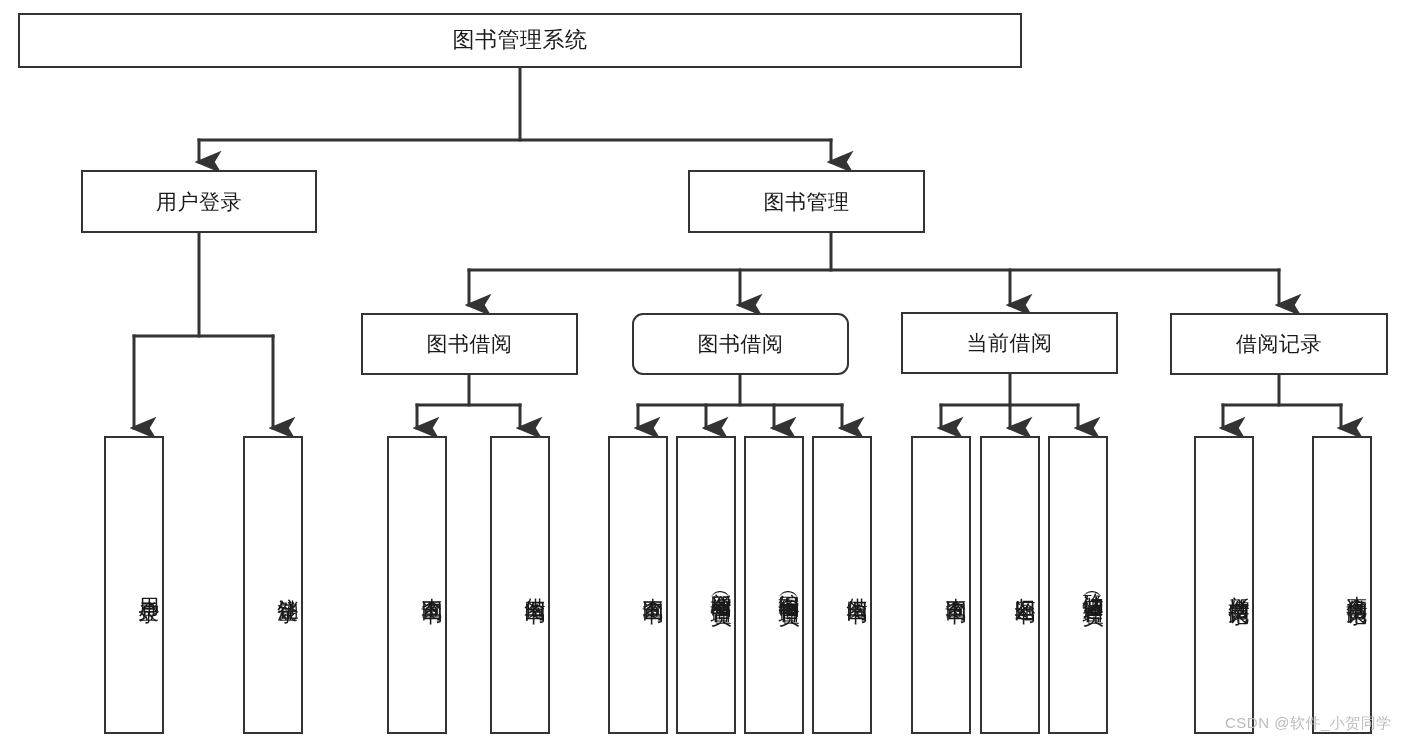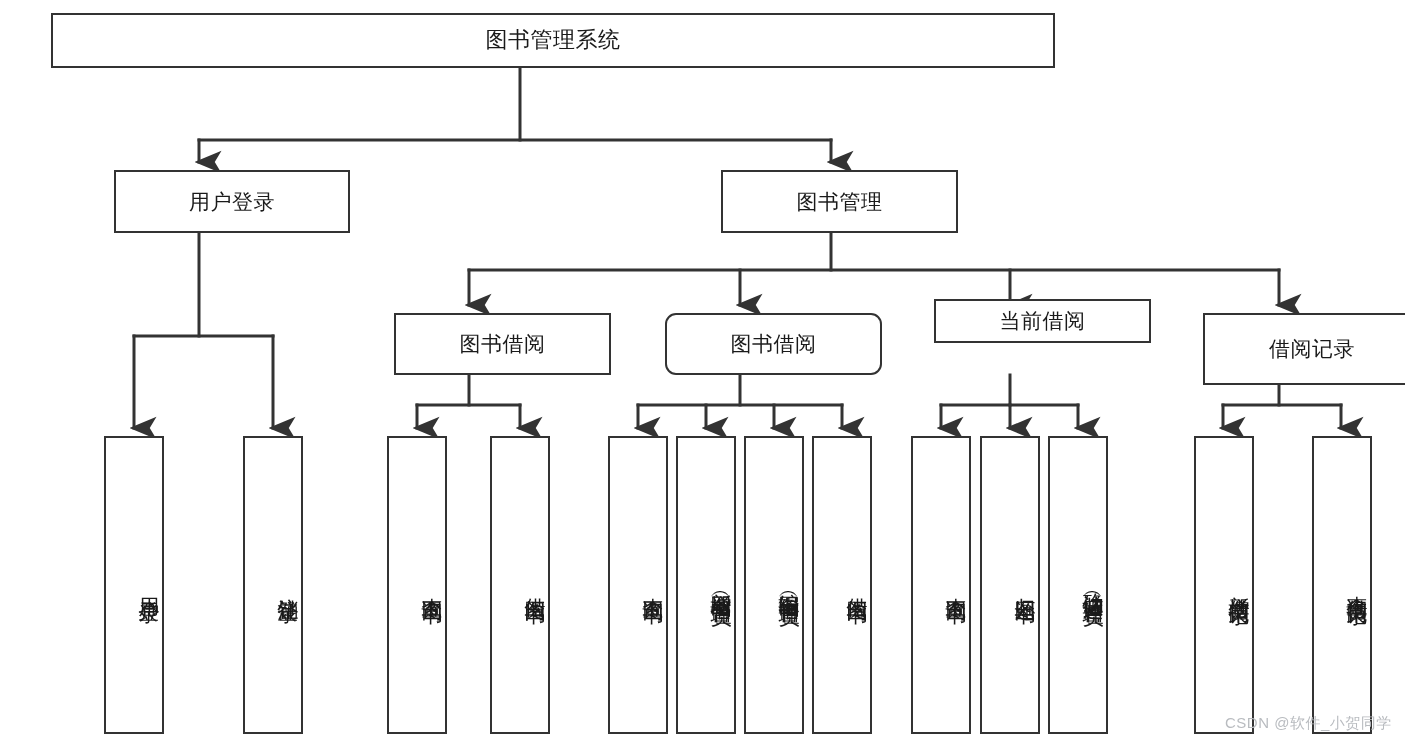--- a/index.html
+++ b/index.html
@@ -32,21 +32,20 @@
     background: #ffffff;
     display: flex;
     align-items: center;
     justify-content: center;
     color: #1a1a1a;
   }
   .node.horiz {
     font-size: 21px;
     letter-spacing: 0.5px;
     line-height: 1.2;
-    margin-left: 33px;
   }
   .node.vert {
     writing-mode: vertical-rl;
     text-orientation: upright;
     font-size: 21px;
     line-height: 1.25;
     letter-spacing: 2px;
     padding: 6px 0;
     align-items: flex-start;
     justify-content: center;
@@ -134,24 +133,24 @@
   <div class="node horiz" style="left:688px; top:170px; width:237px; height:63px;">
     <span class="lbl">图书管理</span>
   </div>
 
   <div class="node horiz" style="left:361px; top:313px; width:217px; height:62px;">
     <span class="lbl">图书借阅</span>
   </div>
   <div class="node horiz" style="left:632px; top:313px; width:217px; height:62px;border-radius:11px;">
     <span class="lbl">图书借阅</span>
   </div>
-  <div class="node horiz" style="left:901px; top:299px; width:217px; height:44px;align-items:center;">
+  <div class="node horiz" style="left:901px; top:312px; width:217px; height:62px;align-items:center;">
     <span class="lbl">当前借阅</span>
   </div>
-  <div class="node horiz" style="left:1170px; top:313px; width:218px; height:72px;">
+  <div class="node horiz" style="left:1170px; top:313px; width:218px; height:62px;">
     <span class="lbl">借阅记录</span>
   </div>
 
   <div class="node vert" style="left:104px; top:436px; width:60px; height:298px;">
     <span class="lbl">用户登录</span>
   </div>
   <div class="node vert" style="left:243px; top:436px; width:60px; height:298px;">
     <span class="lbl">注销登录</span>
   </div>
 

